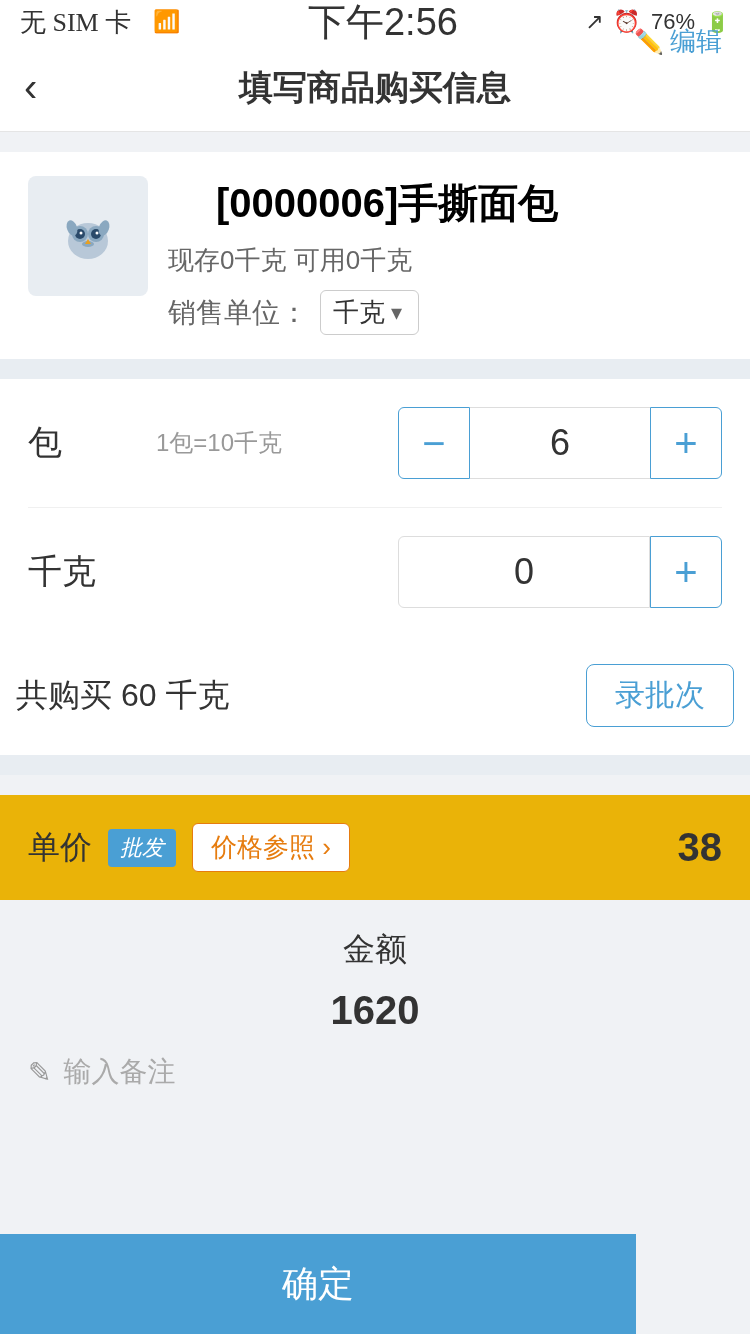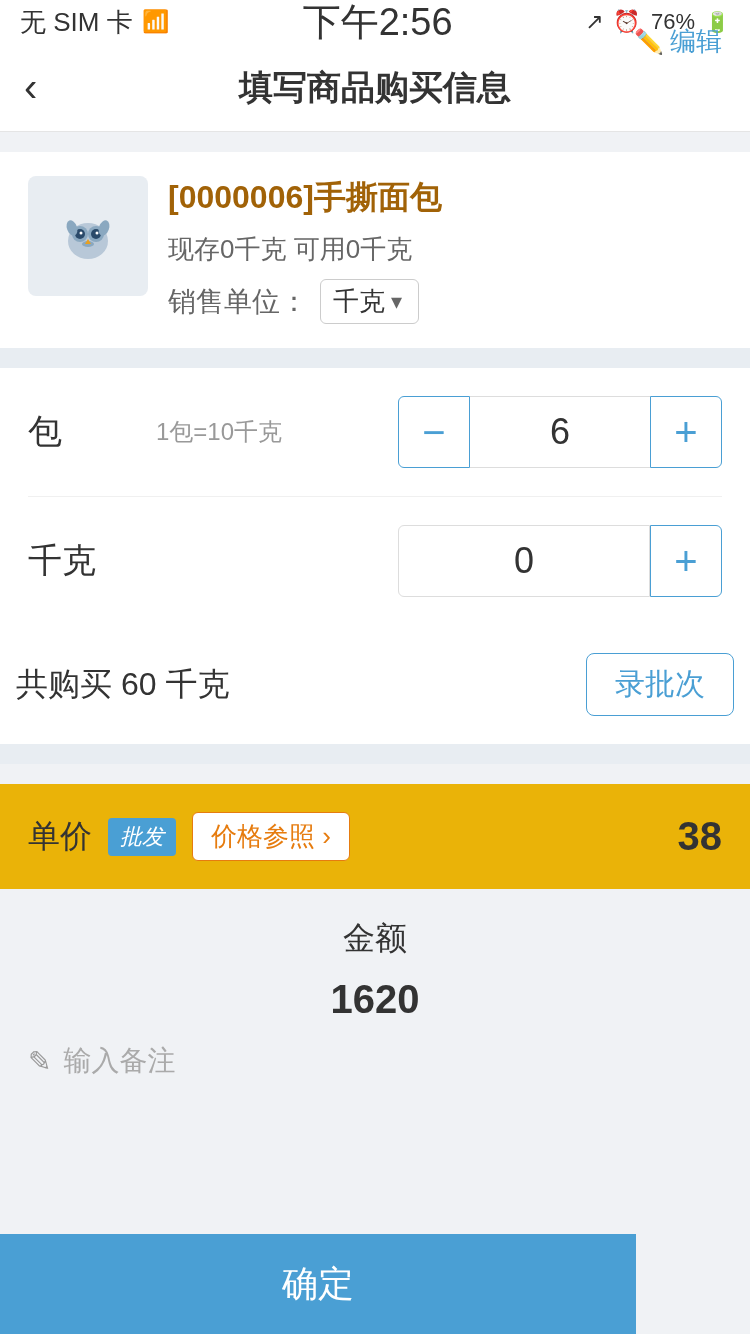--- a/index.html
+++ b/index.html
@@ -18,21 +18,21 @@
       width: 100%;
       height: 44px;
       background: #fff;
       display: flex;
       align-items: center;
       justify-content: space-between;
       padding: 0 20px;
       font-size: 26px;
       color: #333;
     }
-    .status-left { display: flex; align-items: center; gap: 10px; }
+    .status-left { display: flex; align-items: center; gap: 22px; font-family: Liberation Serif, serif; }
     .status-right { display: flex; align-items: center; gap: 10px; }
     .time { font-size: 38px; font-weight: 500; }
     .battery { font-size: 22px; }
 
     
     .nav-bar {
       width: 100%;
       height: 88px;
       background: #fff;
       display: flex;
@@ -70,24 +70,25 @@
       border-radius: 8px;
       display: flex;
       align-items: center;
       justify-content: center;
       flex-shrink: 0;
       font-size: 48px;
       color: #aaa;
     }
     .product-info { flex: 1; }
     .product-name {
-      font-size: 32px;
+      font-size: 40px;
       font-weight: 600;
-      color: #a16207;
+      color: #000000;
       margin-bottom: 12px;
+      margin-left: 48px;
     }
     .product-stock {
       font-size: 26px;
       color: #666;
       margin-bottom: 12px;
     }
     .product-unit-row {
       display: flex;
       align-items: center;
       gap: 12px;

